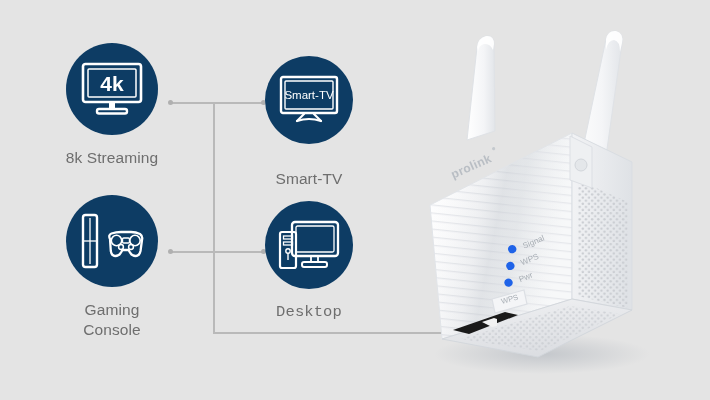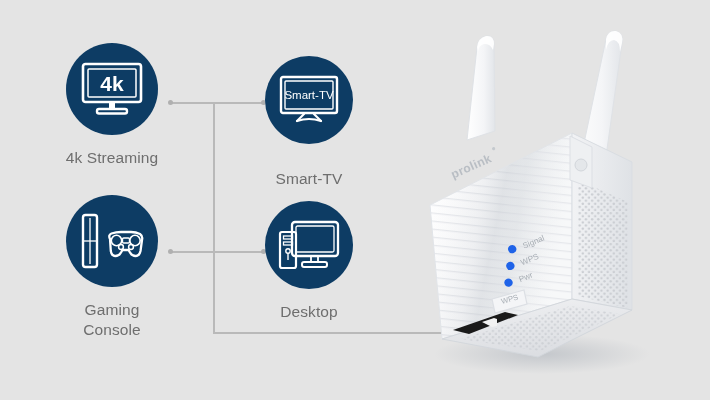--- a/index.html
+++ b/index.html
@@ -59,21 +59,21 @@
   <div class="node" style="left:42px;top:43px;width:140px;">
     <div class="circle c-big">
       <svg width="64" height="56" viewBox="0 0 64 56">
         <rect x="3" y="3" width="58" height="38" rx="2.5" fill="none" stroke="#ffffff" stroke-width="2.6"></rect>
         <rect x="8" y="8" width="48" height="28" rx="1" fill="none" stroke="#ffffff" stroke-width="1.5"></rect>
         <text x="32" y="30" font-family="'Liberation Sans',sans-serif" font-size="21" font-weight="bold" fill="#ffffff" text-anchor="middle">4k</text>
         <rect x="29" y="41" width="6" height="7" fill="#ffffff"></rect>
         <rect x="17" y="48" width="30" height="4.5" rx="2" fill="none" stroke="#ffffff" stroke-width="2.4"></rect>
       </svg>
     </div>
-    <div class="label">4k Streaming</div>
+    <div class="label">8k Streaming</div>
   </div>
 
   <div class="node" style="left:239px;top:56px;width:140px;gap:12px;">
     <div class="circle c-sm">
       <svg width="64" height="52" viewBox="0 0 64 52">
         <rect x="4" y="3" width="56" height="36" rx="2" fill="none" stroke="#ffffff" stroke-width="2.4"></rect>
         <rect x="8" y="7" width="48" height="28" rx="1" fill="none" stroke="#ffffff" stroke-width="1.4"></rect>
         <text x="32" y="25" font-family="'Liberation Sans',sans-serif" font-size="11.5" fill="#ffffff" text-anchor="middle">Smart-TV</text>
         <path d="M20 47 L27 40" stroke="#ffffff" stroke-width="2.2" fill="none" stroke-linecap="round"></path>
         <path d="M44 47 L37 40" stroke="#ffffff" stroke-width="2.2" fill="none" stroke-linecap="round"></path>
@@ -98,21 +98,21 @@
         <circle cx="58" cy="29.5" r="5.2" fill="none" stroke="#ffffff" stroke-width="1.6"></circle>
         <rect x="45.5" y="27" width="7" height="5" rx="1.2" fill="none" stroke="#ffffff" stroke-width="1.4"></rect>
         <circle cx="44" cy="36" r="2.4" fill="none" stroke="#ffffff" stroke-width="1.5"></circle>
         <circle cx="54" cy="36" r="2.4" fill="none" stroke="#ffffff" stroke-width="1.5"></circle>
       </svg>
     </div>
     <div class="label">Gaming
 Console</div>
   </div>
 
-  <div class="node" style="left:239px;top:201px;width:140px;">
+  <div class="node" style="left:239px;top:201px;width:140px;font-family:Liberation Mono, monospace;">
     <div class="circle c-sm">
       <svg width="64" height="54" viewBox="0 0 64 54">
 
         <rect x="3" y="14" width="16" height="36" rx="2" fill="none" stroke="#ffffff" stroke-width="2.2"></rect>
         <rect x="6.5" y="18" width="9" height="3" fill="none" stroke="#ffffff" stroke-width="1.3"></rect>
         <rect x="6.5" y="24" width="9" height="3" fill="none" stroke="#ffffff" stroke-width="1.3"></rect>
         <circle cx="11" cy="33" r="2.2" fill="none" stroke="#ffffff" stroke-width="1.4"></circle>
         <line x1="11" y1="35" x2="11" y2="42" stroke="#ffffff" stroke-width="1.4"></line>
 
         <rect x="15" y="4" width="46" height="34" rx="3" fill="none" stroke="#ffffff" stroke-width="2.3"></rect>

